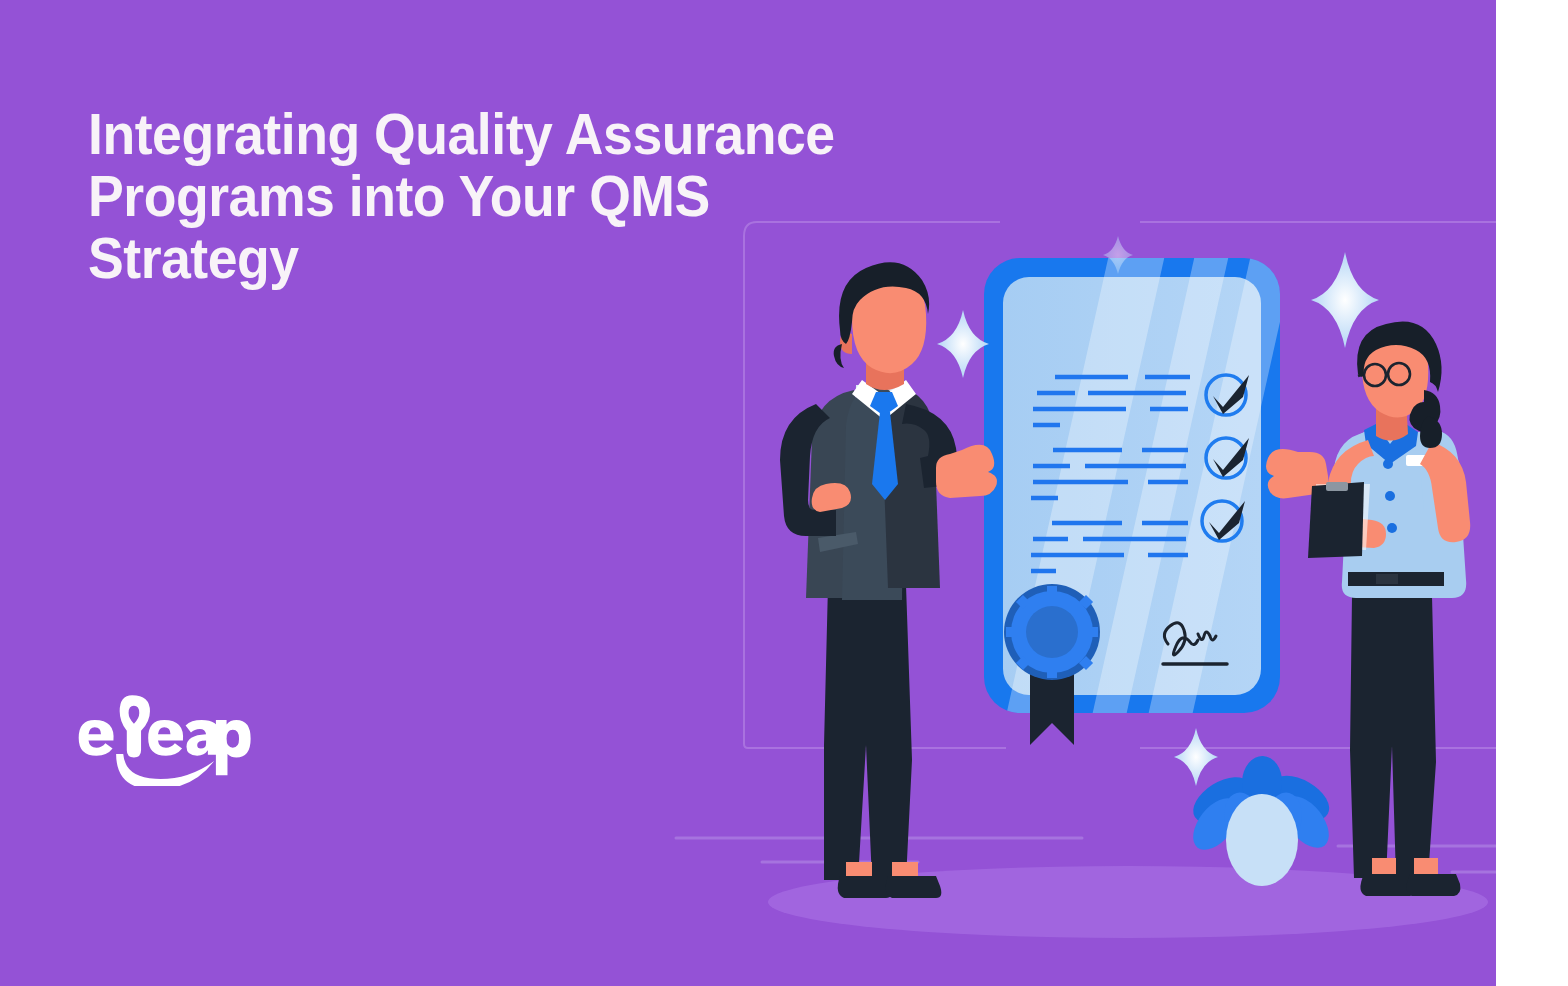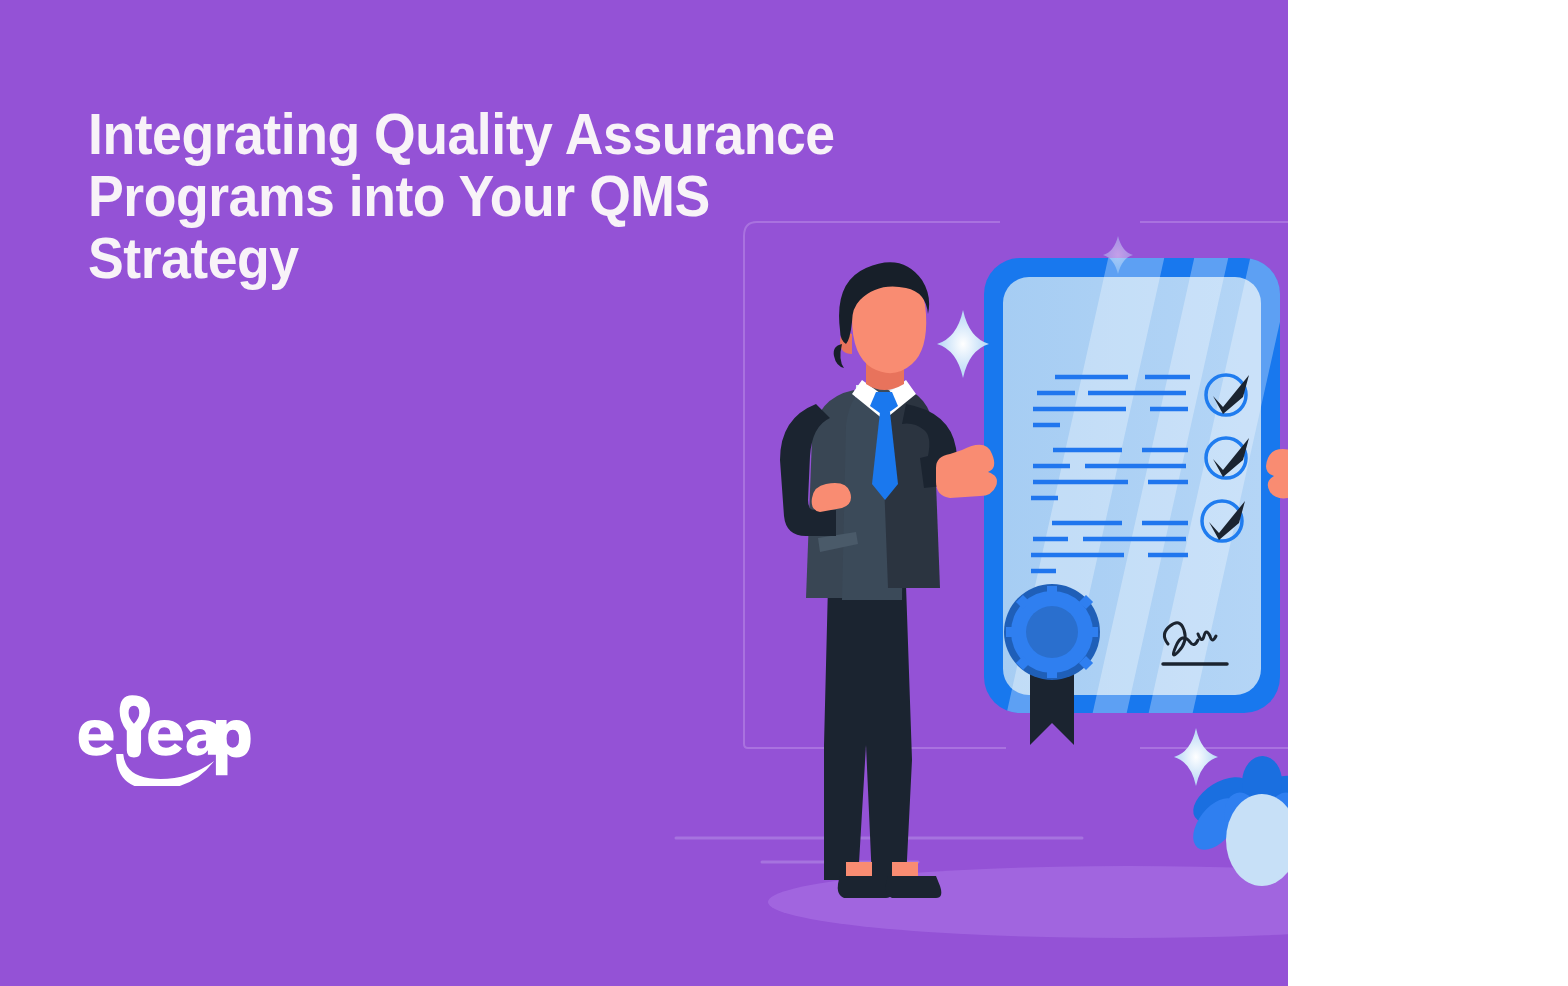--- a/index.html
+++ b/index.html
@@ -3,21 +3,21 @@
 <meta charset="utf-8">
 <style>
   * { margin:0; padding:0; box-sizing:border-box; }
   html, body {
     width:1568px; height:986px;
     overflow:hidden;
     font-family:"Liberation Sans", sans-serif;
   }
   #banner {
     position:relative;
-    width:1288px; height:986px;
+    width:1496px; height:986px;
     background:#9452d6;
     overflow:hidden;
   }
   #headline {
     position:absolute;
     left:88px; top:103px;
     width:880px;
     color:#f8f3f8;
     font-family:"Liberation Sans", sans-serif;
     font-weight:bold;

